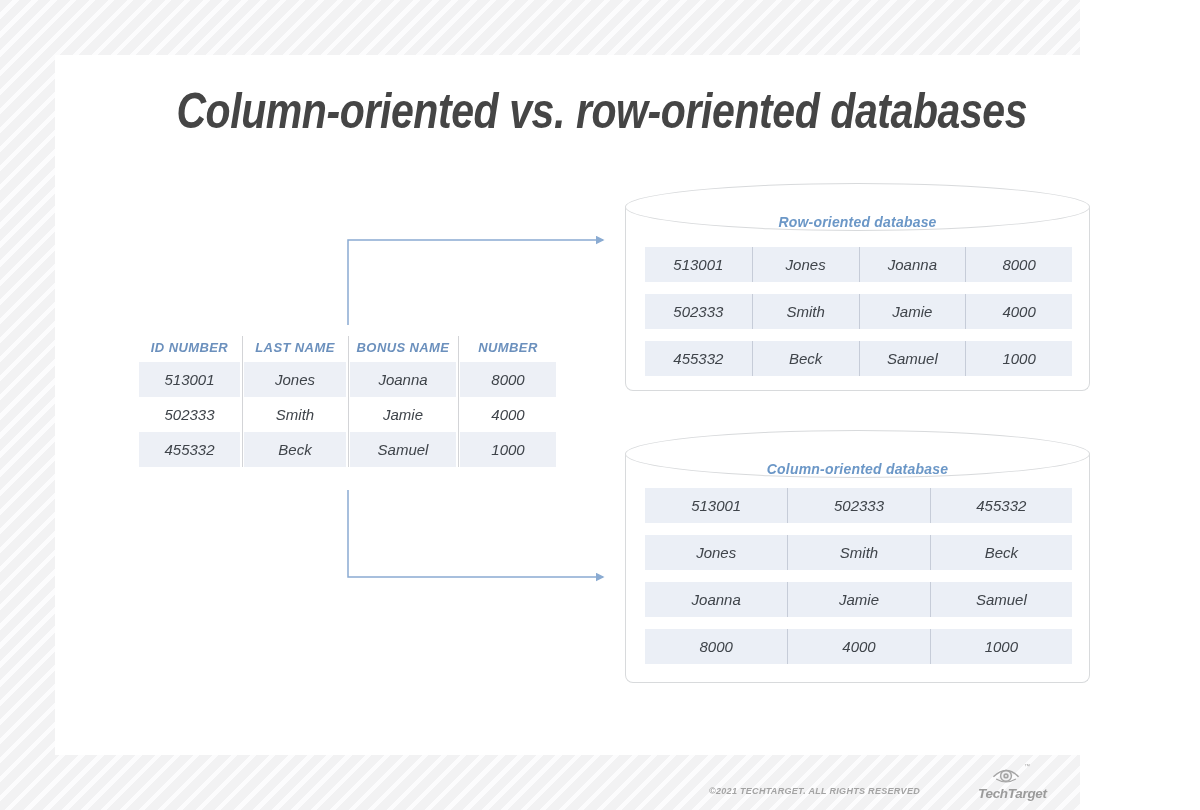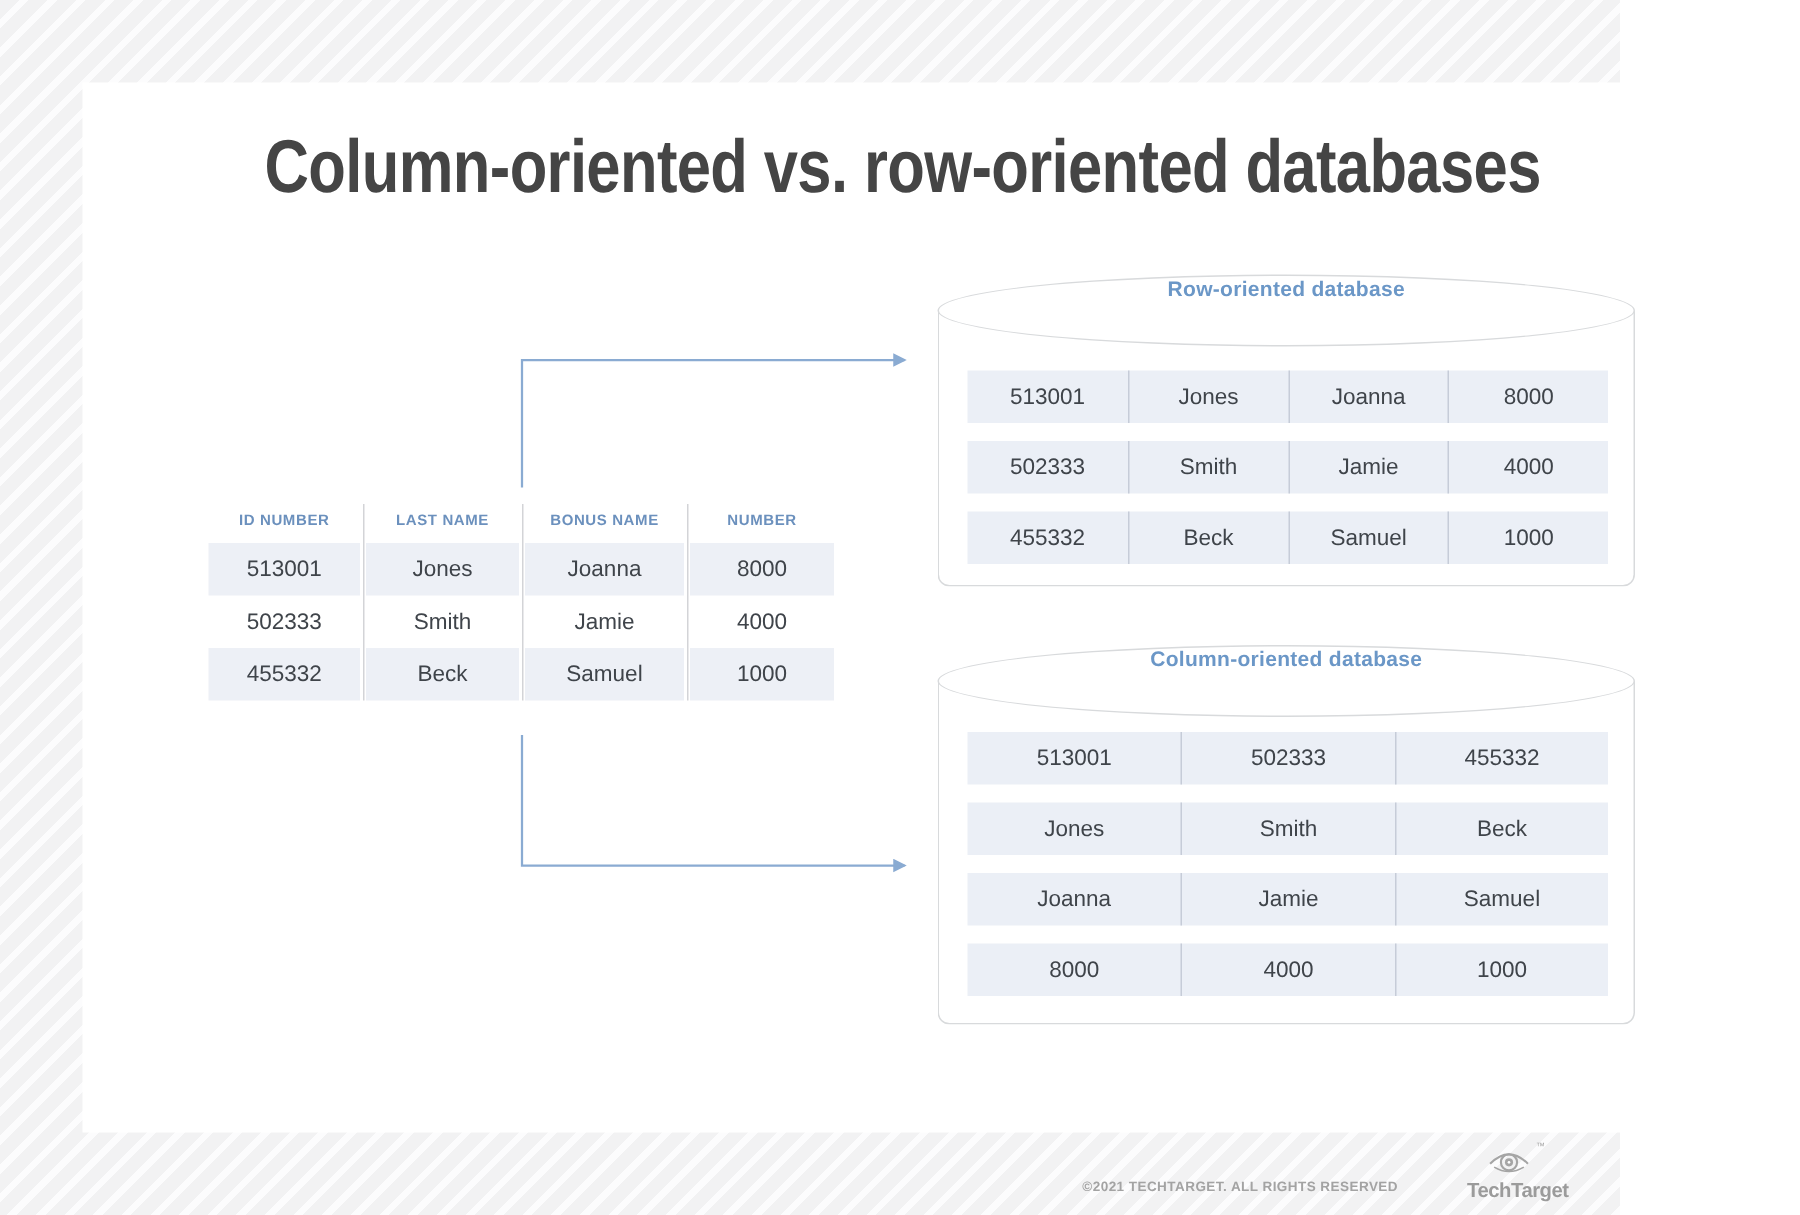--- a/index.html
+++ b/index.html
@@ -5,20 +5,21 @@
   * { margin:0; padding:0; box-sizing:border-box; }
   html,body { width:1200px; height:810px; }
   body {
     font-family: "Liberation Sans", "DejaVu Sans", sans-serif;
     overflow:hidden;
   }
   .canvas {
     position:relative; width:1080px; height:810px;
     background: repeating-linear-gradient(135deg,
       #f2f2f3 0px, #f2f2f3 9px, #fcfcfd 9px, #fcfcfd 13.5px);
+    font-style: italic;
   }
   .content {
     position:absolute; left:55px; top:55px; width:1093px; height:700px;
     background:#ffffff;
   }
   
   .title {
     position:absolute; left:0; top:33px; width:100%;
     text-align:center; font-size:50px; line-height:46px;
     font-weight:700; color:#454545; letter-spacing:-0.5px;
@@ -33,41 +34,41 @@
   .src-table {
     position:absolute; left:82px; top:281px; width:421px;
   }
   .src-table .vline {
     position:absolute; top:0; width:1px; height:131px; background:#d3d4d7;
   }
   .srow { display:grid; grid-template-columns:105px 106px 110px 100px; }
   .srow.header { height:26px; }
   .hcell {
     text-align:center; line-height:24px;
-    font-size:10px; font-weight:700; letter-spacing:0.4px;
+    font-size:13px; font-weight:700; letter-spacing:0.4px;
     color:#6b90bd;
   }
   .srow.data { height:35px; }
   .srow.data .cell {
     text-align:center; line-height:35px; font-size:15px; color:#3f444a;
     margin:0 2px;
   }
   .srow.shaded .cell { background:#edf0f6; }
 
   
   .cylinder { position:absolute; width:465px; }
   .cyl-body {
     position:absolute; left:0; right:0; top:24px; bottom:0;
     border:1px solid #d8dadc; border-top:none;
     border-radius:0 0 8px 8px; background:#ffffff;
   }
   .cyl-top {
     position:absolute; left:0; right:0; top:0; height:48px;
     border-radius:50%; border:1px solid #d8dadc; background:#ffffff;
-    display:flex; align-items:flex-start; justify-content:center;
+    display:flex; align-items:flex-end; justify-content:center;
   }
   .cyl-label {
     font-size:14px; font-weight:700; color:#6b97c7; letter-spacing:0.2px;
   }
   .strips { position:absolute; left:20px; width:427px; }
   .row-db { left:570px; top:128px; height:208px; }
   .row-db .strips { top:64px; }
   .col-db { left:570px; top:375px; height:253px;padding-left:20px; }
   .col-db .strips { top:58px; }
   .strip {
@@ -78,21 +79,21 @@
   .cols3 { grid-template-columns:repeat(3,1fr); }
   .strip .cell {
     text-align:center; line-height:35px; font-size:15px; color:#3f444a;
     border-left:1px solid #c6ccd8;
   }
   .strip .cell:first-child { border-left:none; }
 
   
   .footer {
     position:absolute; right:46px; bottom:10px;
-    display:flex; align-items:flex-end; gap:10px;
+    display:flex; align-items:flex-end; gap:22px;
   }
   .copyright {
     font-size:9px; font-weight:700; letter-spacing:0.3px;
     color:#a3a3a3; padding-bottom:4px; white-space:nowrap;
   }
   .logo { position:relative; text-align:center; width:56px;margin-left:36px; }
   .logo .tm { position:absolute; top:-3px; right:4px; font-size:6px; color:#a8a8a8; }
   .logo-text {
     display:block; font-size:13.5px; font-weight:700; color:#9b9b9b;
     letter-spacing:-0.3px; line-height:12px;

